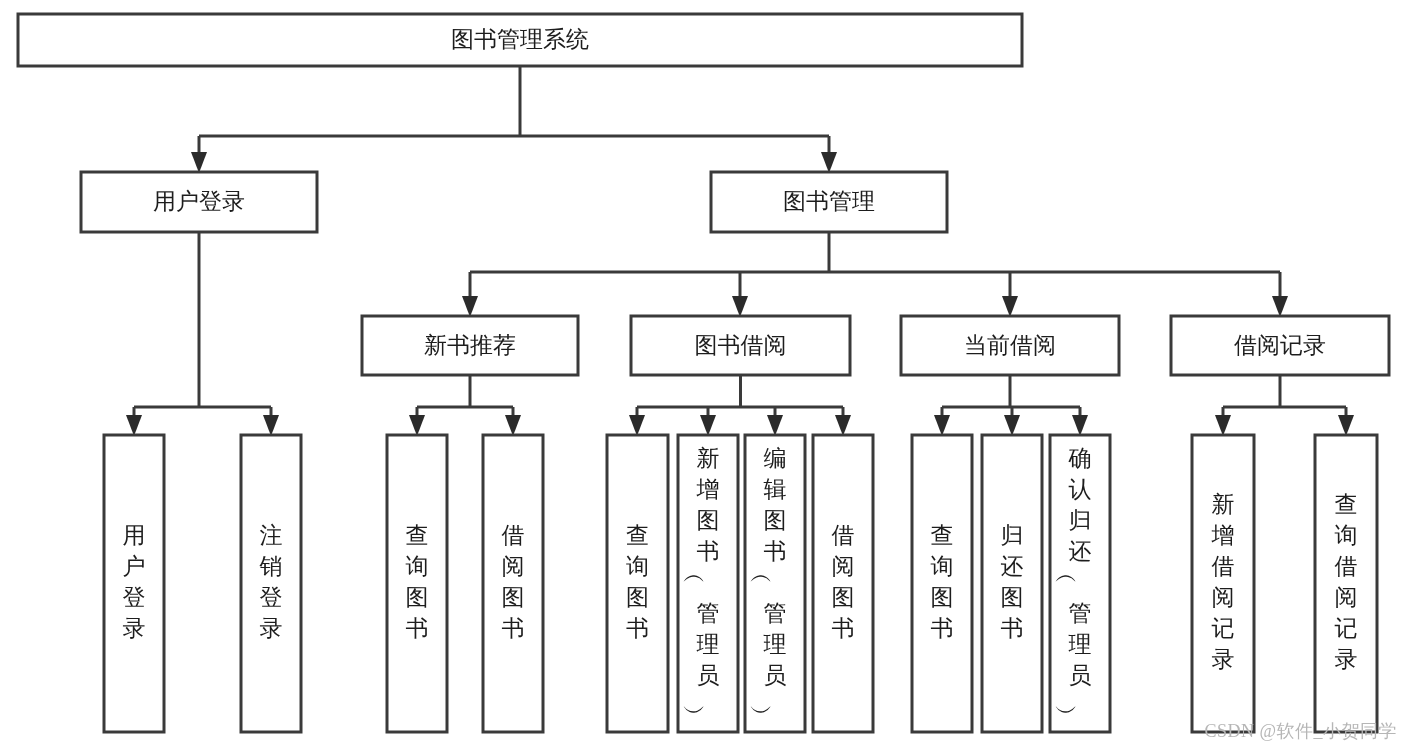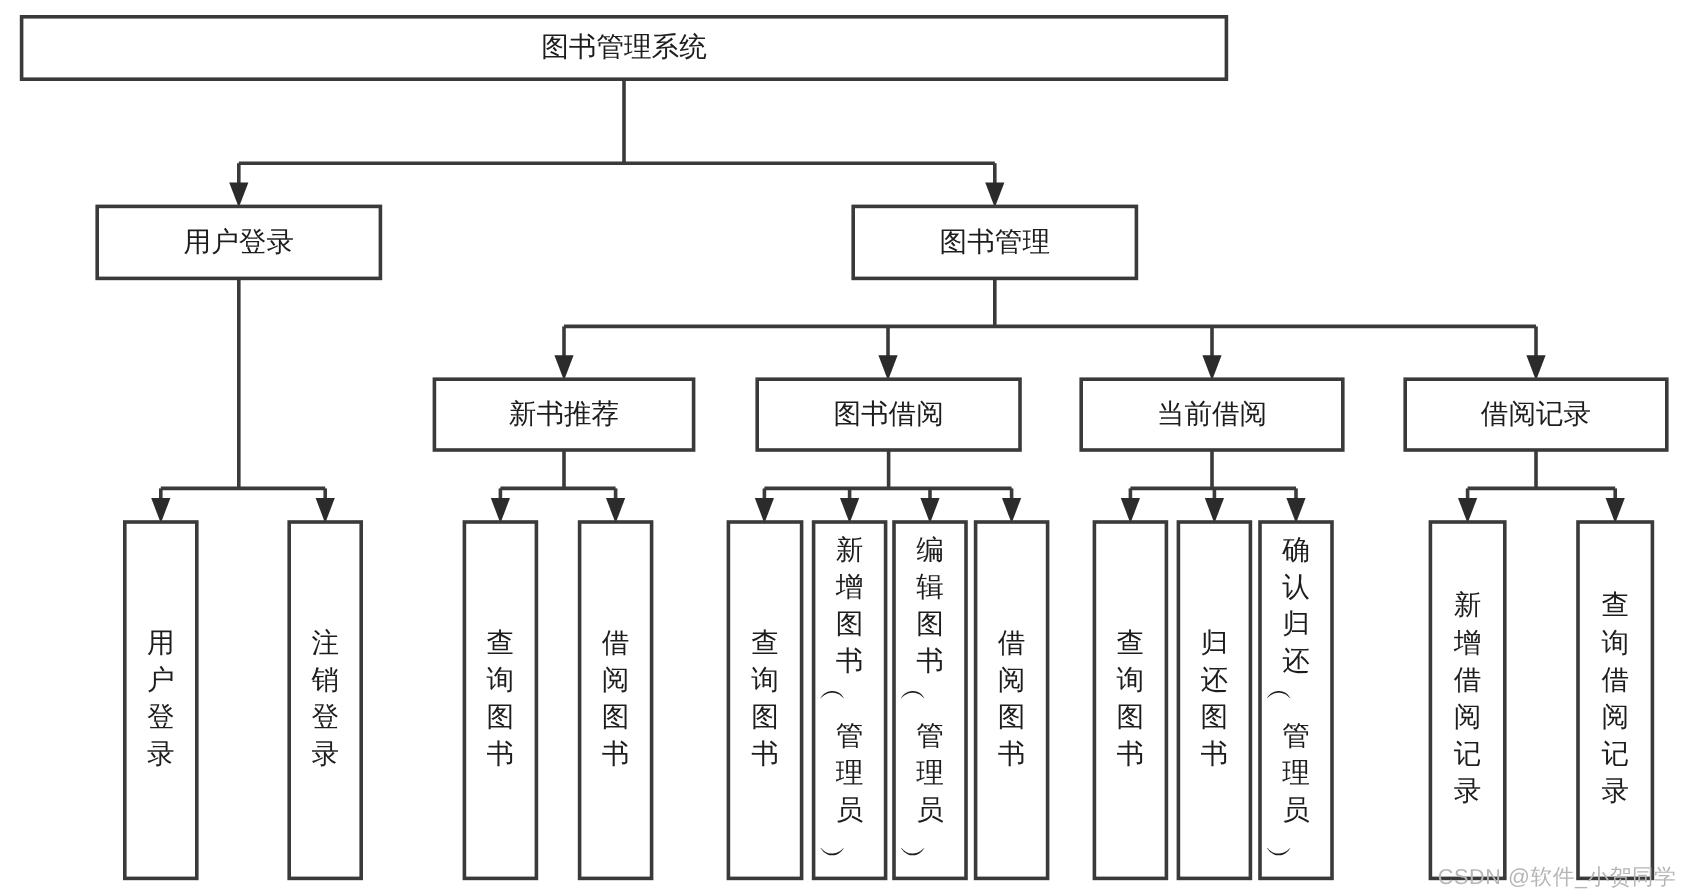--- a/index.html
+++ b/index.html
@@ -47,21 +47,21 @@
     font-family: "Liberation Sans", "DejaVu Sans", sans-serif;
     font-size: 23px;
     fill: #1d1d1d;
     text-anchor: middle;
     dominant-baseline: middle;
   }
   .watermark {
     position: absolute;
     right: 8px;
     bottom: 4px;
-    font-family: Liberation Sans, sans-serif;
+    font-family: Liberation Serif, serif;
     font-size: 18px;
     color: #b6b6b6;
     letter-spacing: 0.5px;
     white-space: nowrap;
     user-select: none;
     text-align: center;
   }
 </style>
 </head>
 <body>

